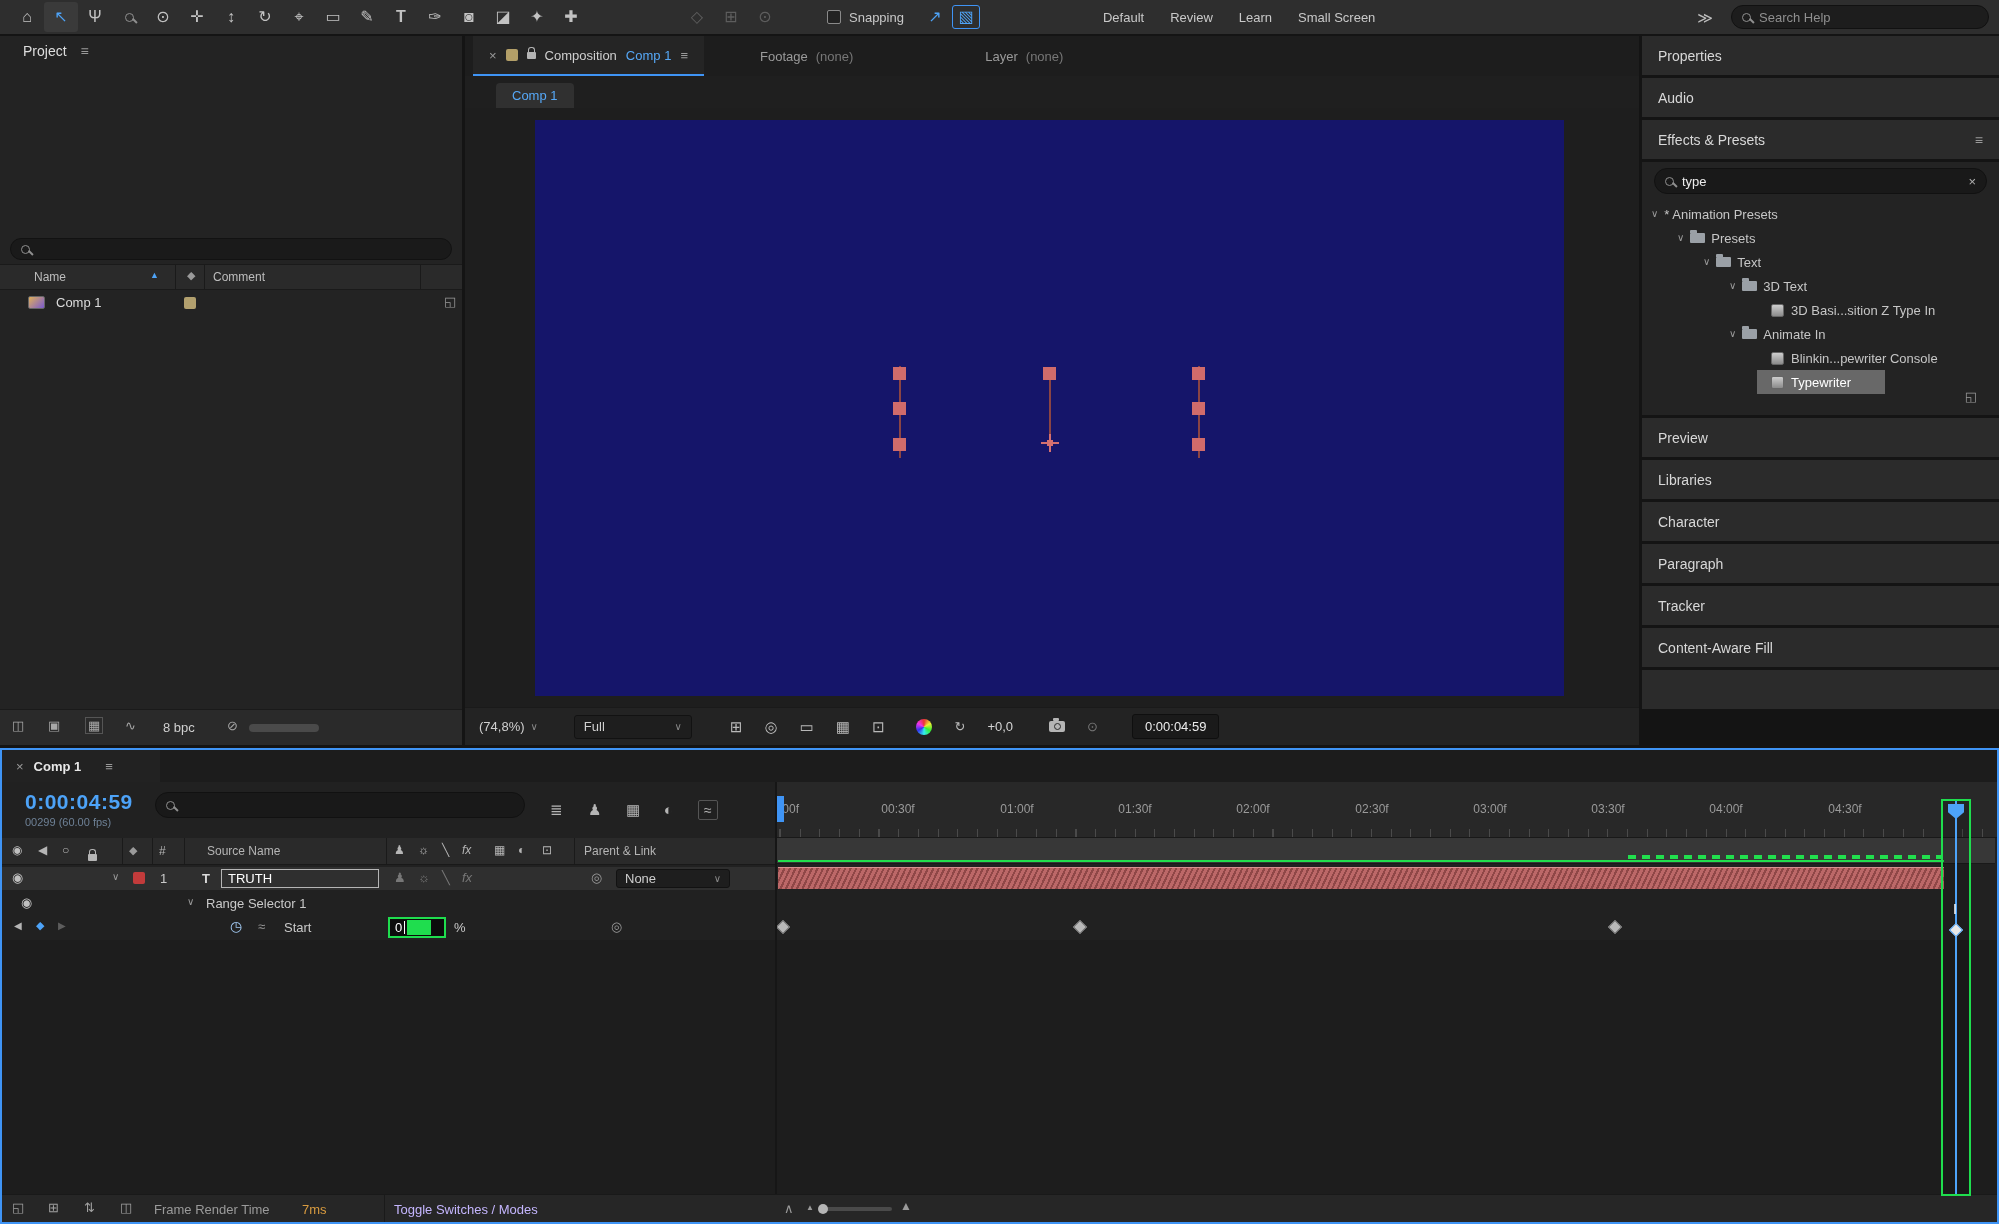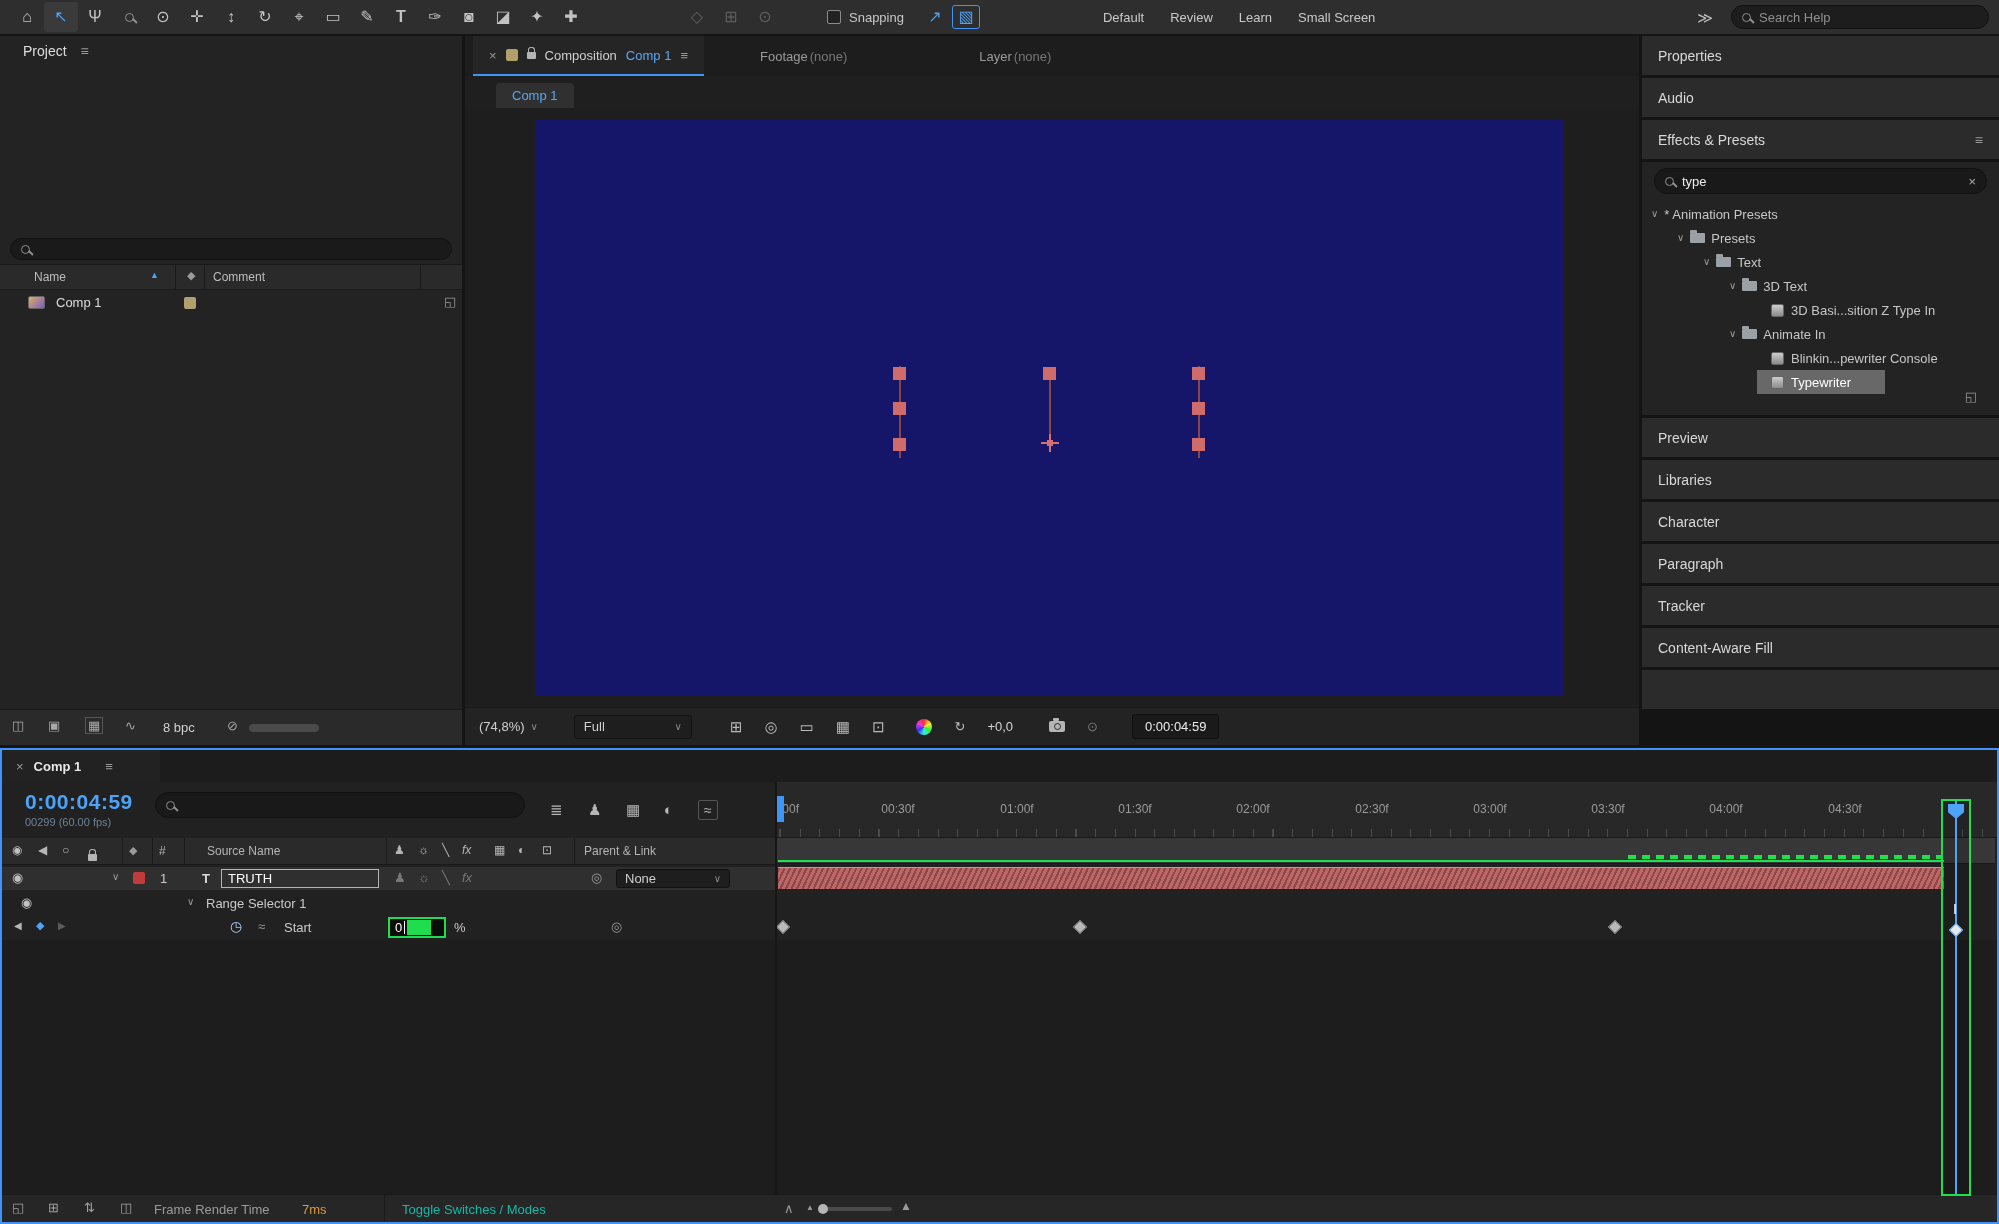--- a/index.html
+++ b/index.html
@@ -29,21 +29,21 @@
 .pr-search{display:flex;align-items:center;gap:8px;background:#1a1a1a;border:1px solid #121212;border-radius:12px;height:22px;padding:0 10px;flex:1}
 .pr-search input{background:transparent;border:none;outline:none;color:#e8e8e8;font:inherit;width:100%}
 .pcols{height:26px;background:#2a2a2a;border-top:1px solid #1a1a1a;border-bottom:1px solid #1a1a1a;position:relative;font-size:12px;color:#bdbdbd}
 .pitem{height:26px;position:relative;color:#dcdcdc}
 .compicon{width:17px;height:13px;background:linear-gradient(135deg,#e0b05a,#7a5ad0);border:1px solid #666;border-radius:2px}
 .pbottom{height:36px;margin-top:auto;background:#2a2a2a;border-top:1px solid #1a1a1a;position:relative;color:#a8a8a8}
 
 .viewer{flex:1;background:#232323;display:flex;flex-direction:column;position:relative;min-width:0}
 .vtabbar{height:40px;background:#1d1d1d;display:flex;align-items:stretch;flex:none}
 .vtab-active{background:#252525;display:flex;align-items:center;gap:9px;padding:0 16px;border-bottom:2px solid #3f94f5;margin-left:8px}
-.vtab{display:flex;align-items:center;gap:2px;padding:0 16px;color:#9a9a9a}
+.vtab{display:flex;align-items:center;gap:8px;padding:0 16px;color:#9a9a9a}
 .lock{width:9px;height:7px;background:#b5b5b5;border-radius:1px;position:relative;display:inline-block}
 .lock::before{content:"";position:absolute;width:5px;height:5px;border:1.5px solid #b5b5b5;border-bottom:none;border-radius:3px 3px 0 0;left:1px;top:-5px}
 .vpillrow{height:32px;background:#1f1f1f;display:flex;align-items:flex-end;padding-left:31px;flex:none}
 .vpill{background:#303030;border-radius:4px 4px 0 0;color:#56a8f7;padding:5px 16px;font-size:13px}
 .vport{flex:1;background:#1e1e1e;position:relative;overflow:hidden}
 .compframe{position:absolute;left:70px;top:12px;width:1029px;height:576px;background:#15156a}
 .msq{position:absolute;width:13px;height:13px;background:#d06b6b}
 .mline{position:absolute;width:2px;background:#8a4444}
 .anchor{position:absolute;width:18px;height:18px}
 .anchor::before{content:"";position:absolute;left:8px;top:0;width:2px;height:18px;background:#d47070}
@@ -502,21 +502,21 @@
     </div>
 
     <div class="tl-bottom">
       <span class="abs g" style="left:10px;top:6px">◱</span>
       <span class="abs g" style="left:46px;top:6px">⊞</span>
       <span class="abs g" style="left:82px;top:6px">⇅</span>
       <span class="abs g" style="left:118px;top:6px">◫</span>
       <span class="abs" style="left:152px;top:7px;color:#9a9a9a">Frame Render Time</span>
       <span class="abs" style="left:300px;top:7px;color:#d99b3f">7ms</span>
       <span class="vline" style="left:382px"></span>
-      <span class="abs" style="left:400px;top:7px;color:#14b8a6">Toggle Switches / Modes</span>
+      <span class="abs" style="left:392px;top:7px;color:#c4b5fd">Toggle Switches / Modes</span>
       <span class="abs g" style="left:782px;top:7px;color:#9a9a9a">∧</span>
       <span class="abs g" style="left:804px;top:9px;color:#9a9a9a;font-size:8px">▲</span>
       <span class="abs" style="left:820px;top:12px;width:70px;height:4px;background:#4a4a4a;border-radius:2px"></span>
       <span class="knob" style="left:816px;top:9px"></span>
       <span class="abs g" style="left:898px;top:5px;color:#9a9a9a;font-size:12px">▲</span>
     </div>
   </section>
 </div>
 
 </body></html>

